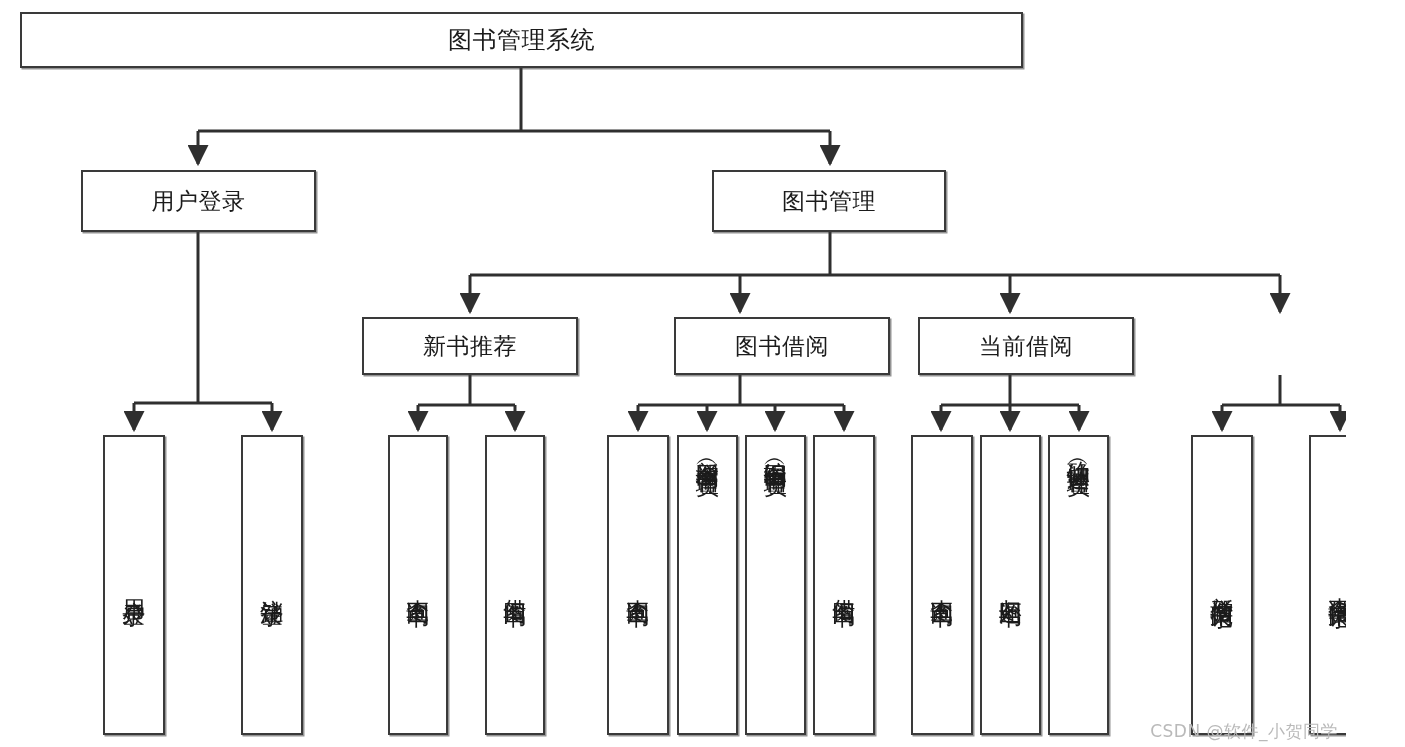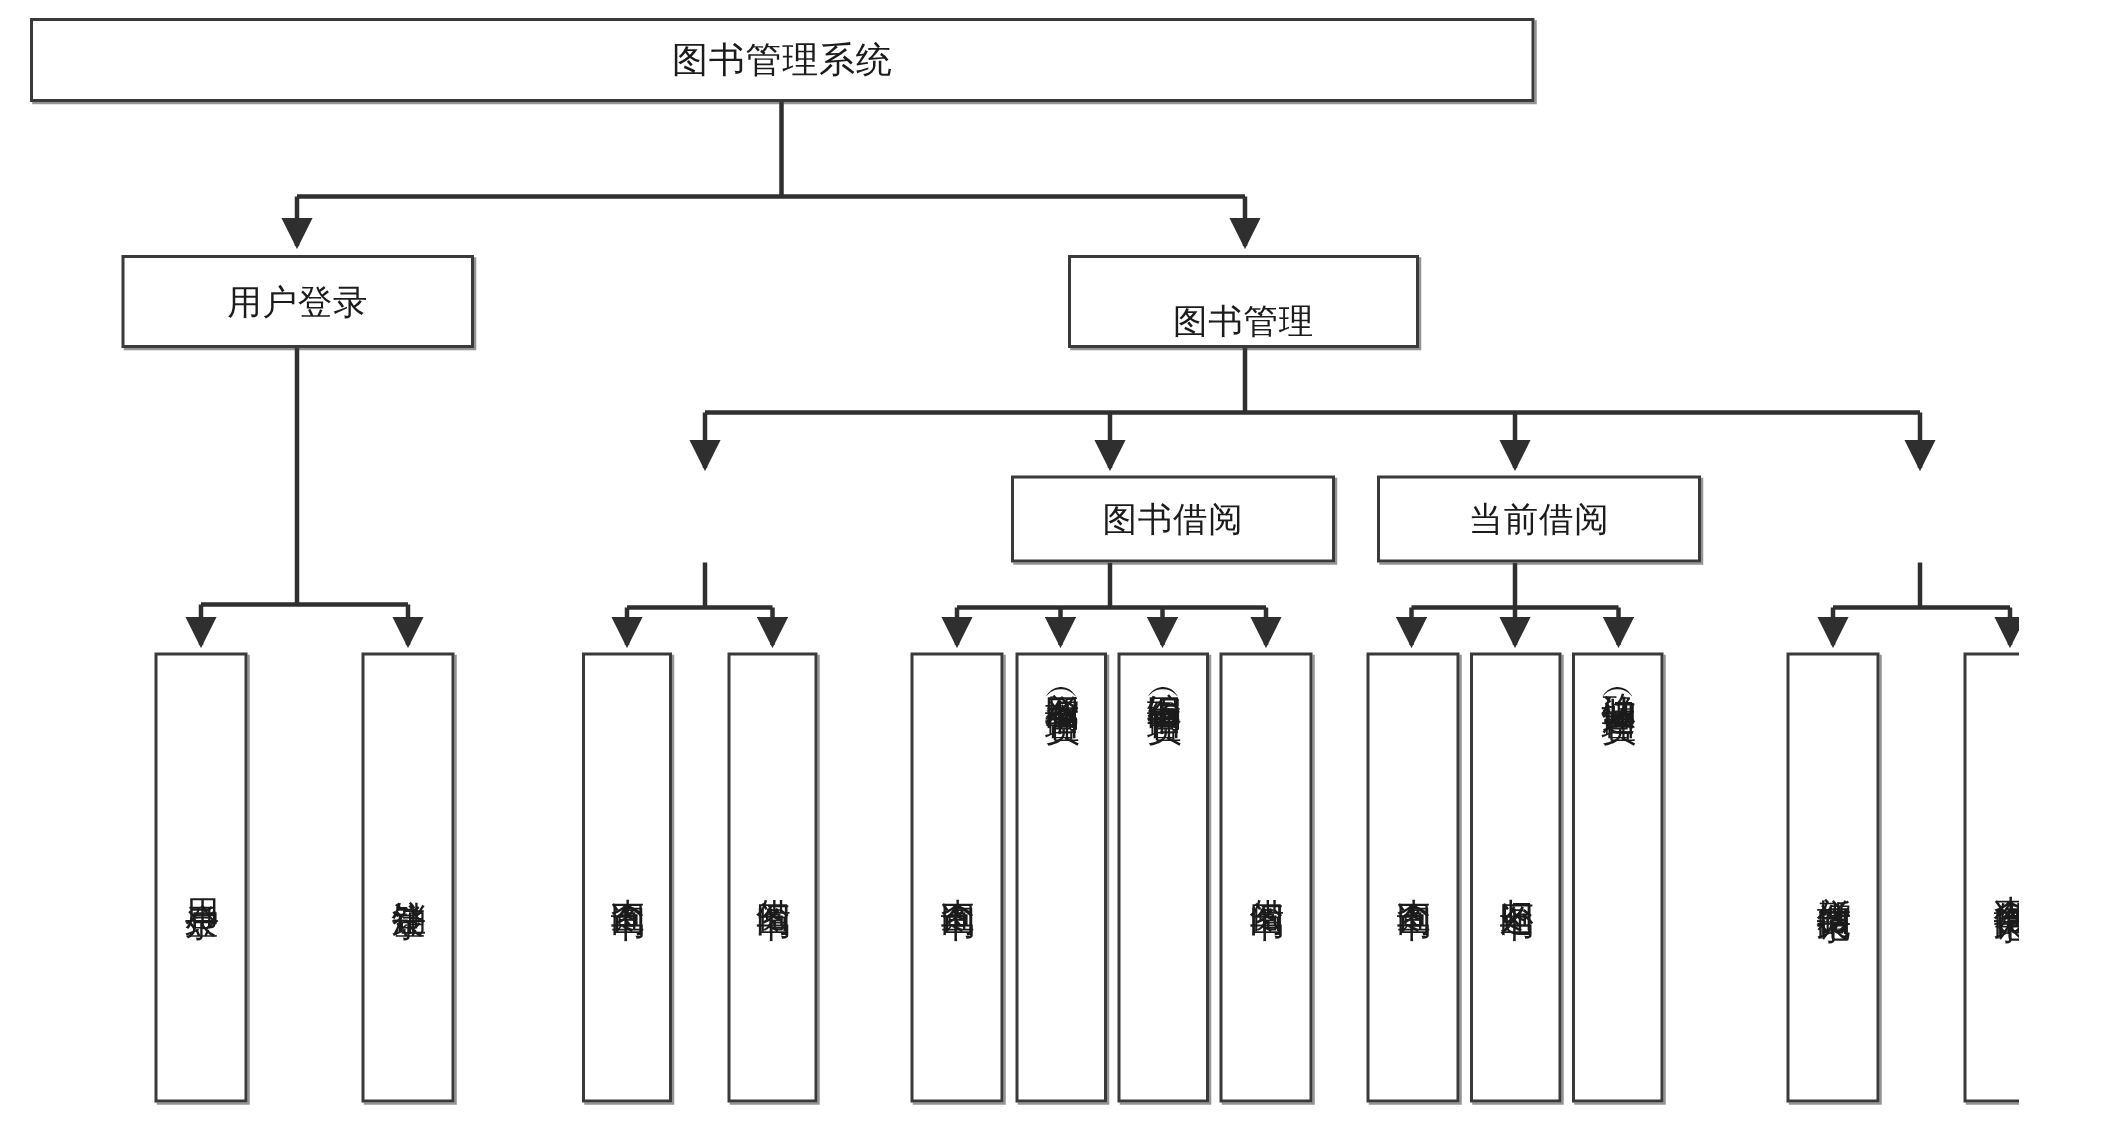--- a/index.html
+++ b/index.html
@@ -131,24 +131,27 @@
     </g>
   </svg>
 
   <div class="node horizontal root" style="left:20px; top:12px; width:1003px; height:56px;">
     <span class="label">图书管理系统</span>
   </div>
 
   <div class="node horizontal" style="left:81px; top:170px; width:235px; height:62px;">
     <span class="label">用户登录</span>
   </div>
-  <div class="node horizontal" style="left:712px; top:170px; width:234px; height:62px;align-items:flex-end;">
+  <div class="node horizontal" style="left:712px; top:170px; width:234px; height:62px;">
     <span class="label">图书管理</span>
   </div>
 
+  <div class="node horizontal" style="left:362px; top:317px; width:216px; height:58px;">
+    <span class="label">新书推荐</span>
+  </div>
   <div class="node horizontal" style="left:632px; top:317px; width:216px; height:58px;margin-left:42px;">
     <span class="label">图书借阅</span>
   </div>
   <div class="node horizontal" style="left:902px; top:317px; width:216px; height:58px;margin-left:16px;">
     <span class="label">当前借阅</span>
   </div>
 
   <div class="node leaf mid-align" style="left:103px; top:435px; width:62px; height:300px;">
     <span class="label">用户登录</span>
   </div>
@@ -186,13 +189,14 @@
     <span class="label">确认归还（管理员）</span>
   </div>
 
   <div class="node leaf mid-align" style="left:1191px; top:435px; width:62px; height:300px;">
     <span class="label">新增借阅记录</span>
   </div>
   <div class="node leaf mid-align" style="left:1309px; top:435px; width:62px; height:300px;">
     <span class="label">查询借阅记录</span>
   </div>
 
+  <div id="watermark">CSDN @软件_小贺同学</div>
 </div>
 
 </body></html>

